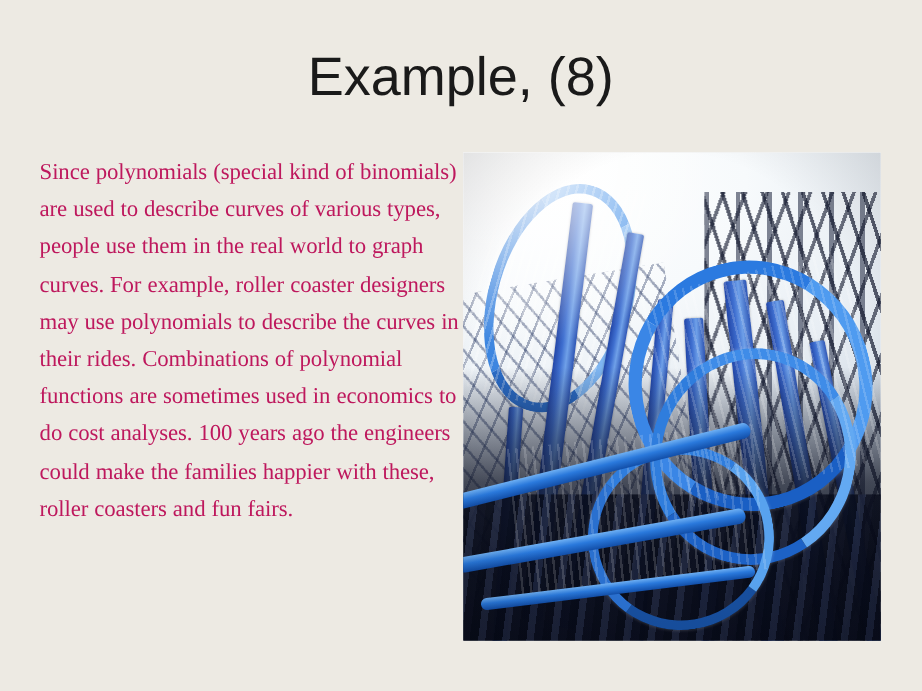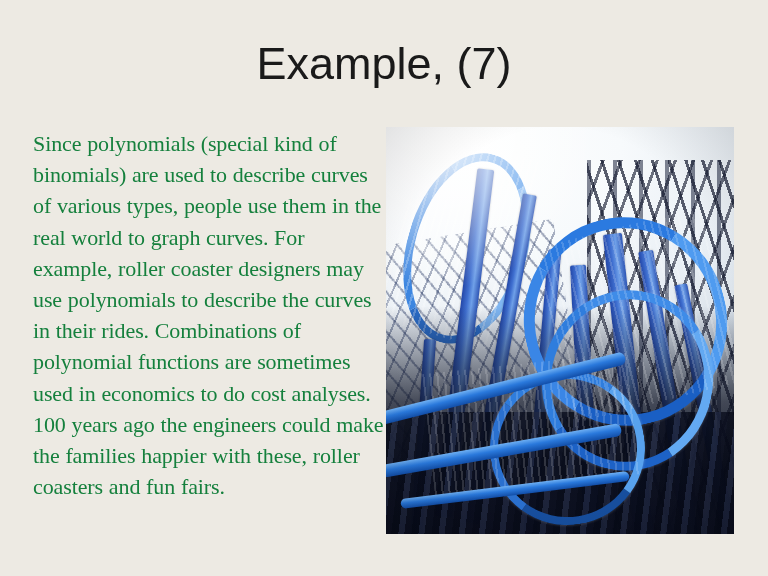--- a/index.html
+++ b/index.html
@@ -32,23 +32,23 @@
     color: #1a1a1a;
     letter-spacing: 0px;
     white-space: nowrap;
   }
   .body-text {
     position: absolute;
     left: 33px;
     top: 128px;
     width: 352px;
     font-family: "Liberation Serif", "DejaVu Serif", serif;
-    font-size: 22px;
+    font-size: 19px;
     line-height: 31.2px;
-    color: #15803d;
+    color: #be185d;
     text-align: left;
     letter-spacing: -0.1px;
     word-spacing: 0.4px;
   }
   
   .photo {
     position: absolute;
     left: 386px;
     top: 127px;
     width: 348px;
@@ -208,21 +208,21 @@
     inset: 0;
     background: radial-gradient(ellipse 92% 88% at 50% 46%,
       rgba(0,0,0,0) 52%, rgba(0,0,0,0.22) 100%);
   }
 </style>
 </head>
 <body>
 
 <div class="slide">
 
-  <div class="slide-title">Example, (7)</div>
+  <div class="slide-title">Example, (8)</div>
 
   <div class="body-text">Since polynomials (special kind of binomials) are used to describe curves of various types, people use them in the real world to graph curves. For example, roller coaster designers may use polynomials to describe the curves in their rides. Combinations of polynomial functions are sometimes used in economics to do cost analyses. 100 years ago the engineers could make the families happier with these, roller coasters and fun fairs.</div>
 
   <div class="photo">
     <div class="photo-inner">
       <div class="sky"></div>
       <div class="lattice-left"></div>
       <div class="tower-right"></div>
 
       <div class="loop l3"></div>

